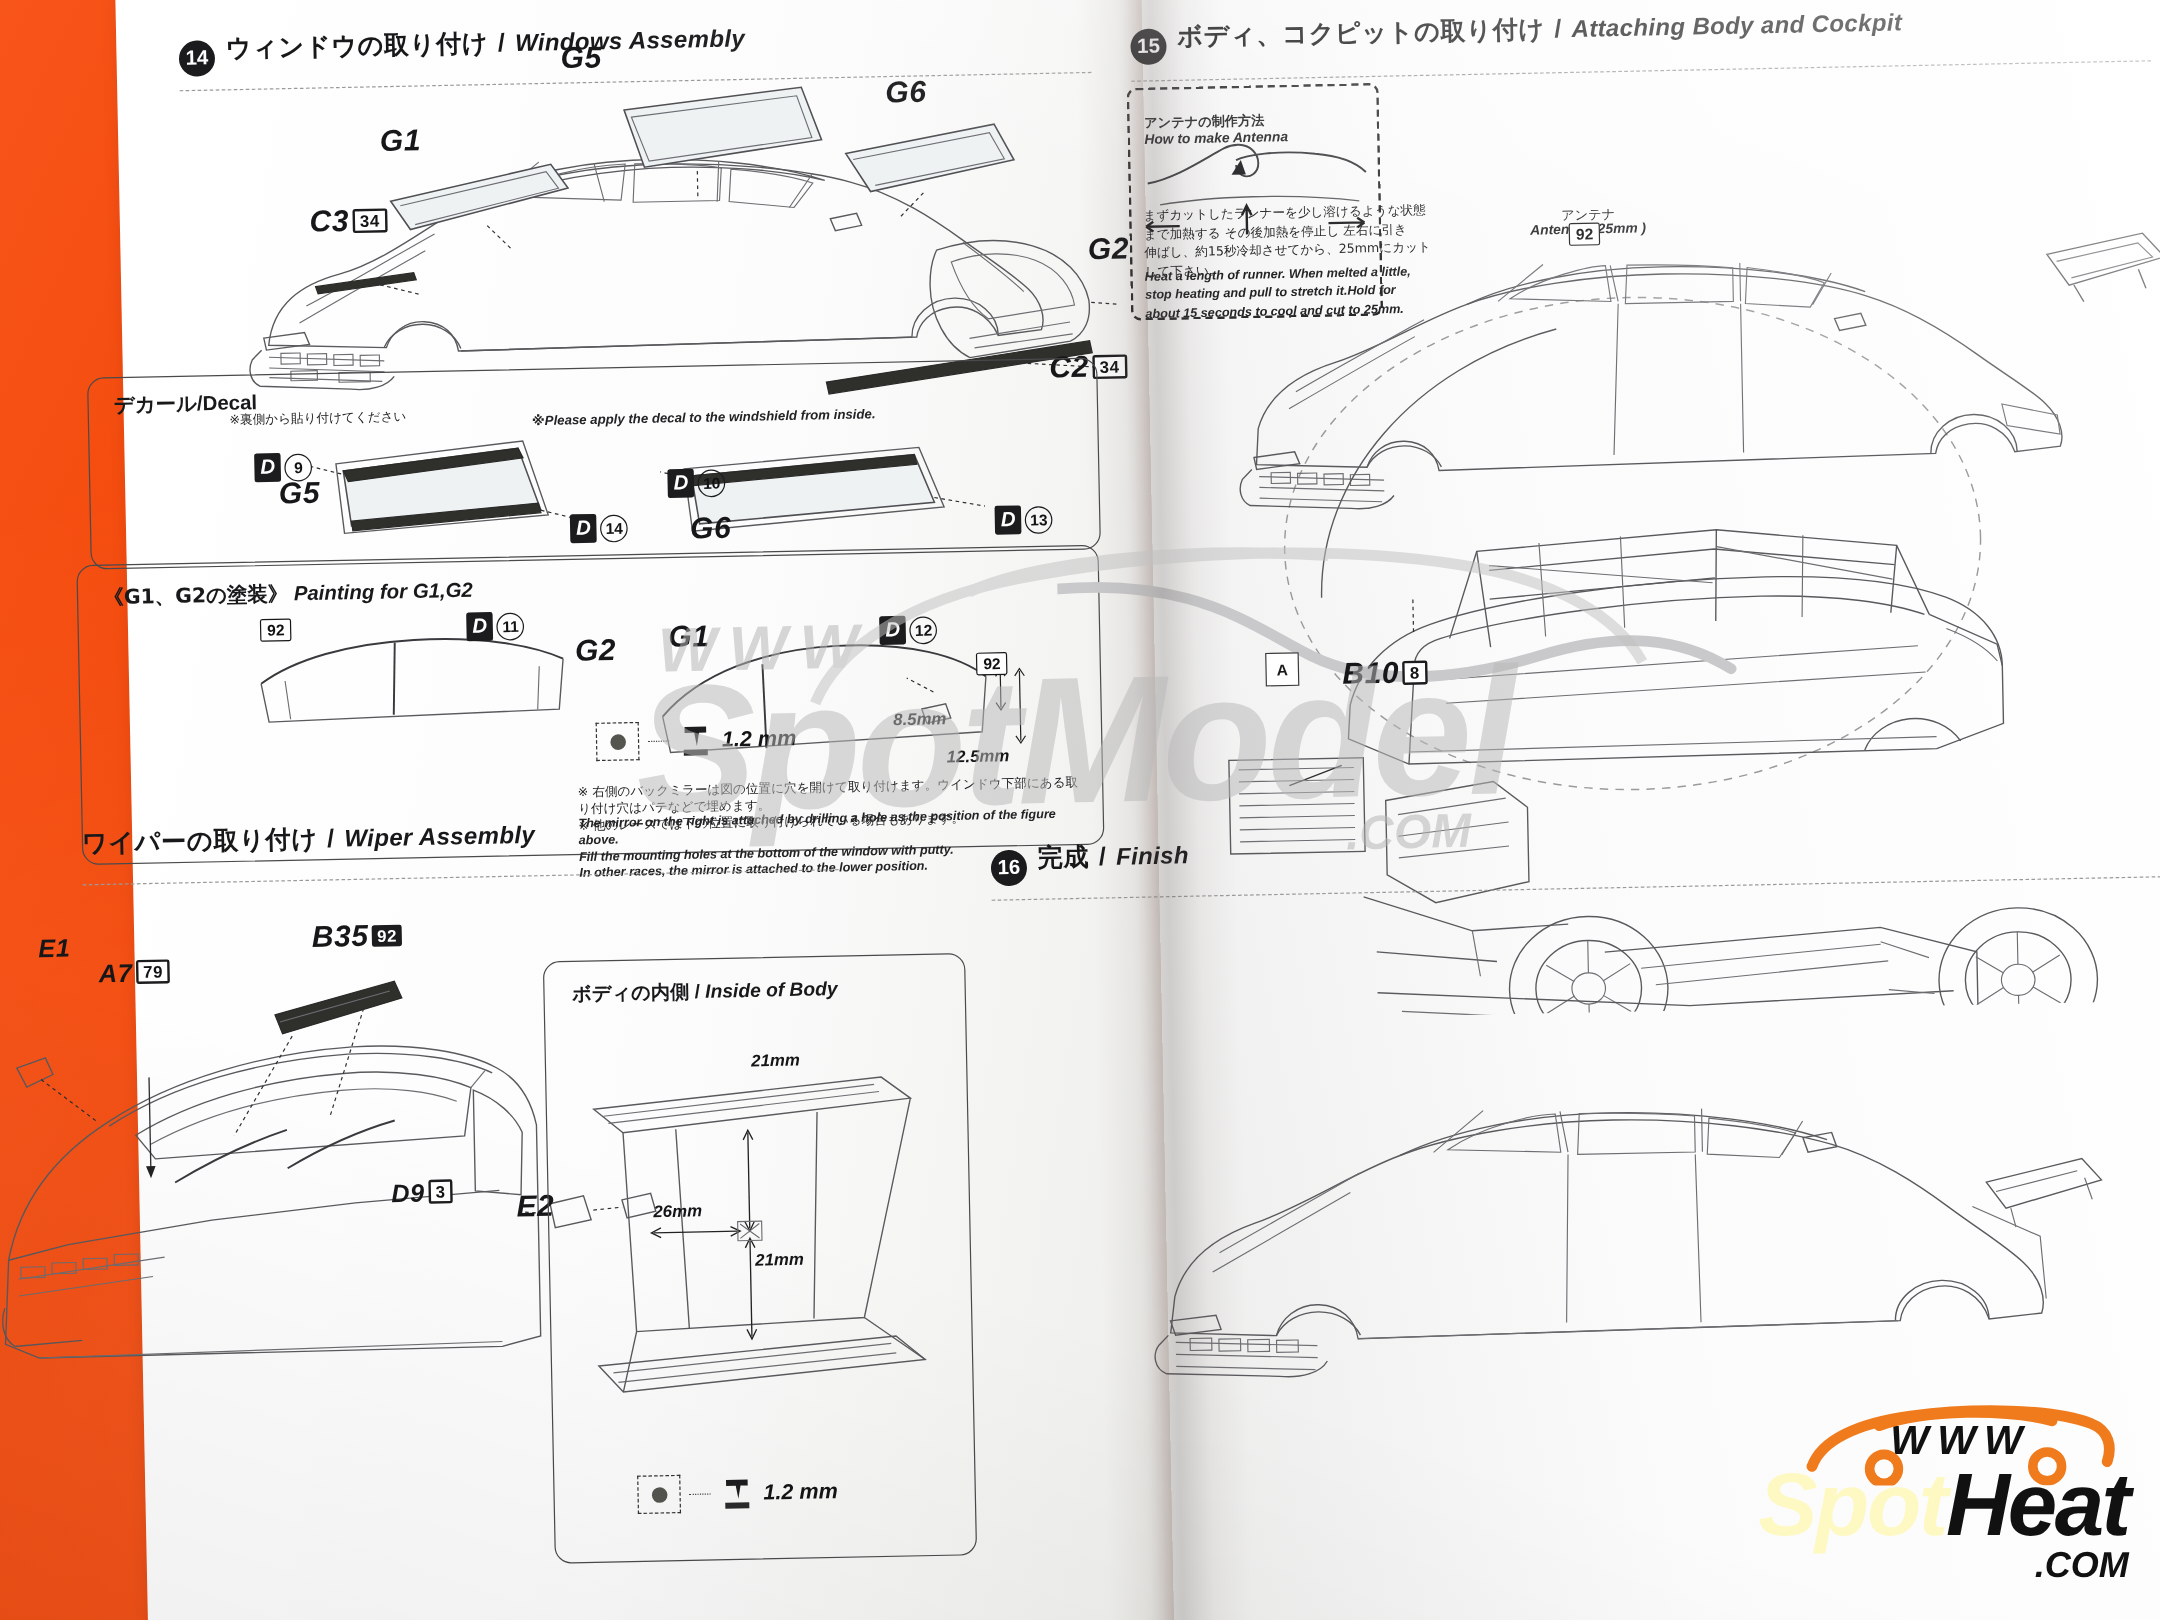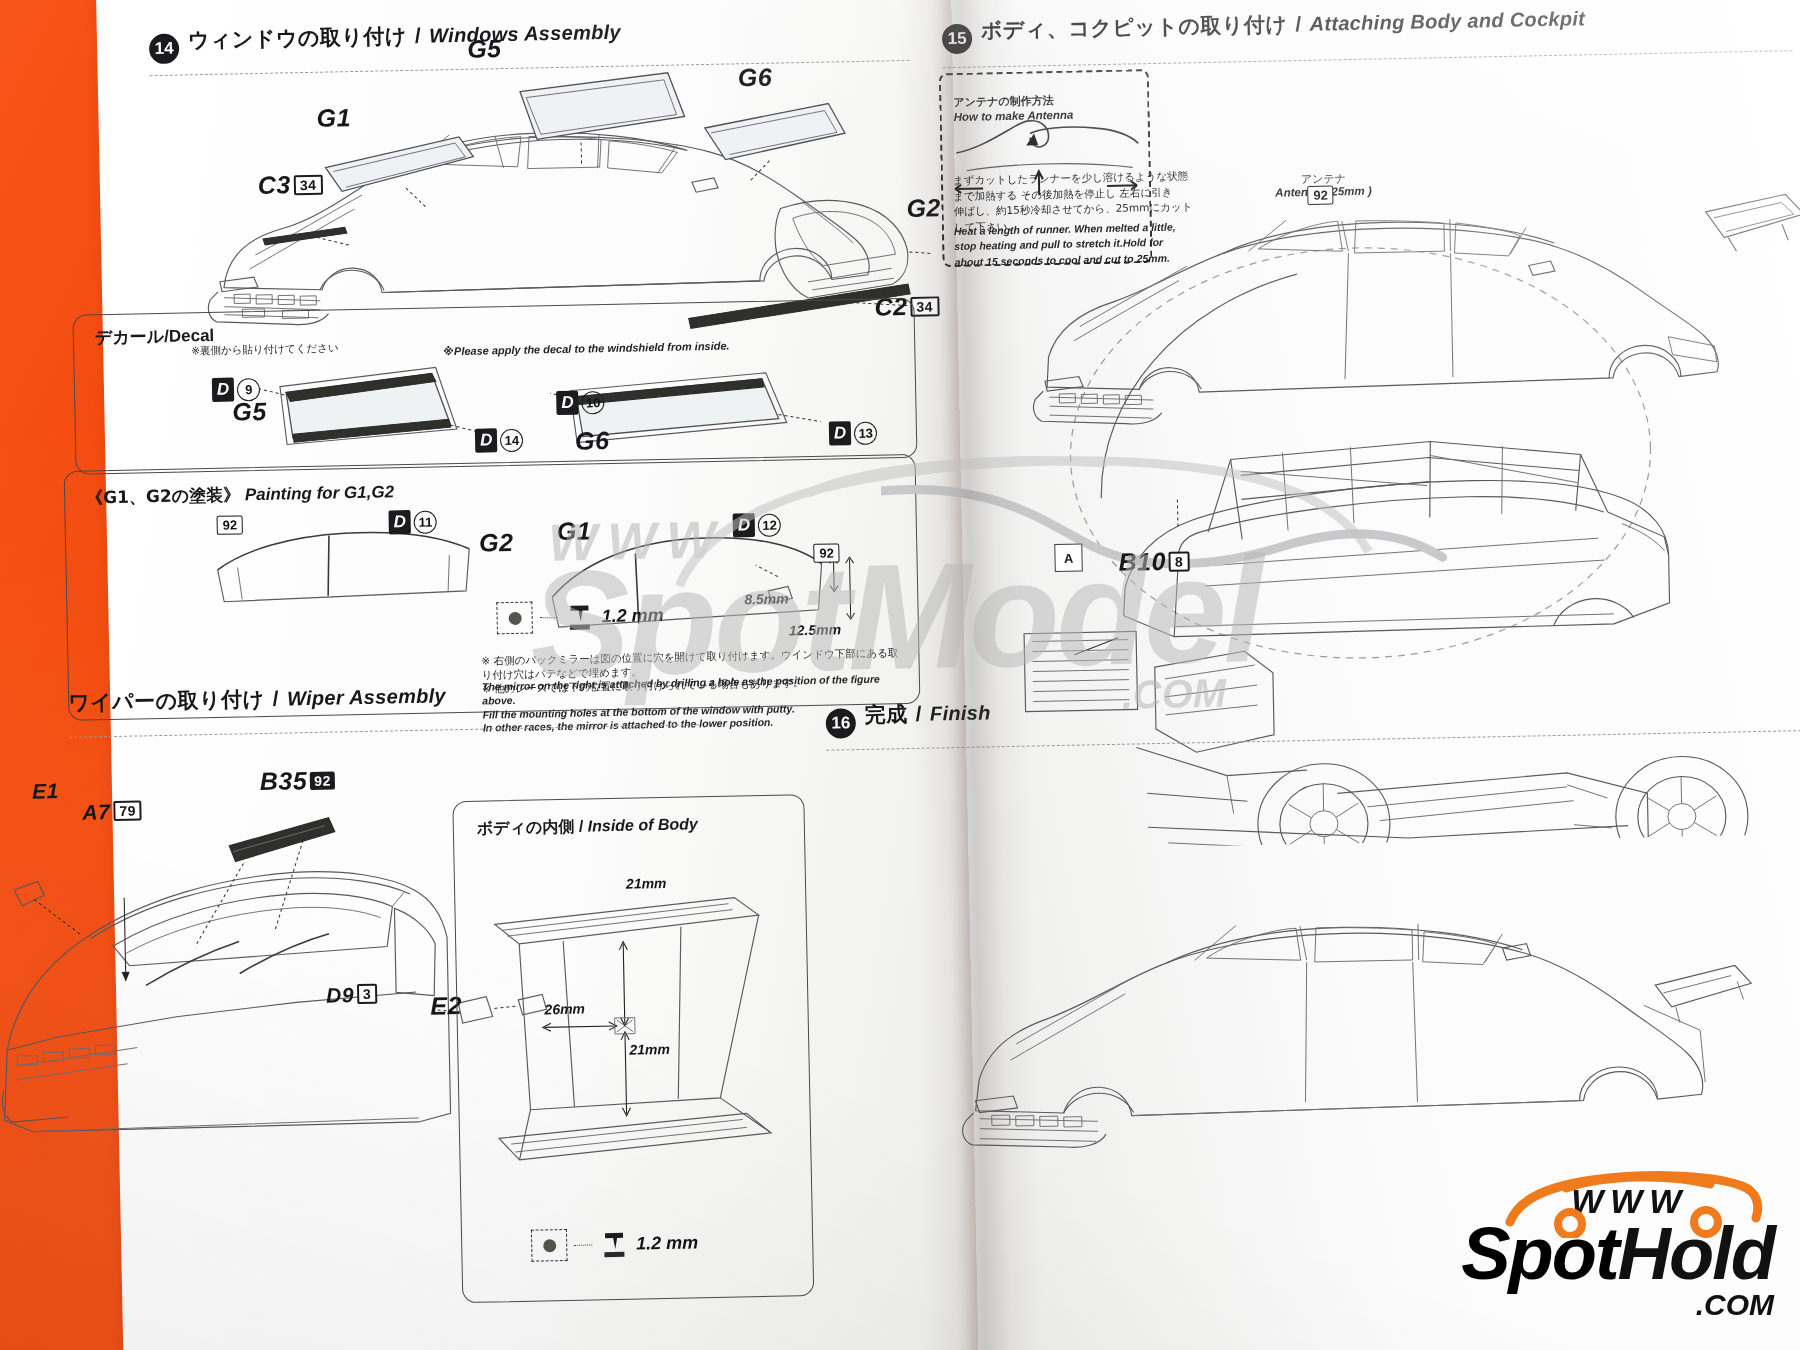--- a/index.html
+++ b/index.html
@@ -117,21 +117,21 @@
       z-index:46;pointer-events:none;opacity:.52;transform:rotate(-1.2deg);}
   .wm .wmw{font-size:52px;font-weight:700;font-style:italic;color:#b4b4b4;letter-spacing:10px;}
   .wm .wms{font-size:150px;font-weight:700;font-style:italic;color:#b9b9b9;line-height:.92;letter-spacing:-4px;}
   .wm .wmc{font-size:40px;font-weight:700;font-style:italic;color:#b4b4b4;}
   .wm svg{position:absolute;left:120px;top:-40px;}
 
   
   .logo{position:absolute;right:26px;bottom:28px;z-index:60;text-align:left;}
   .logo .www{font-size:34px;font-weight:700;font-style:italic;color:#111;letter-spacing:7px;}
   .logo .sm{font-size:74px;font-weight:700;font-style:italic;line-height:.9;color:#111;letter-spacing:-2px;}
-  .logo .sm .orange{color:#000000;}
+  .logo .sm .orange{color:#fef9c3;}
   .logo .com{font-size:30px;font-weight:700;font-style:italic;color:#111;}
   .logo .car{position:absolute;right:8px;top:-16px;}
 </style>
 </head>
 <body>
 
 <div class="table-bg"></div>
 
 <div class="booklet">
 
@@ -674,16 +674,16 @@
   <div class="car">
     <svg width="270" height="72">
       <path d="M14 56 C22 34 52 20 96 14 C150 7 214 8 246 20 C262 26 264 40 260 52" fill="none" stroke="#F07B1D" stroke-width="9" stroke-linecap="round"></path>
       <path d="M70 22 C110 8 176 8 214 18" fill="none" stroke="#F07B1D" stroke-width="9" stroke-linecap="round"></path>
       <circle cx="74" cy="58" r="12" fill="none" stroke="#F07B1D" stroke-width="8"></circle>
       <circle cx="210" cy="56" r="12" fill="none" stroke="#F07B1D" stroke-width="8"></circle>
     </svg>
   </div>
   <div class="www" style="margin-left:110px;">WWW</div>
   <div class="sm">
-    <span class="orange">Spot</span><span>Hold</span>
+    <span class="orange">Spot</span><span>Heat</span>
   </div>
   <div class="com" style="text-align:right;">.COM</div>
 </div>
 
 </body></html>

